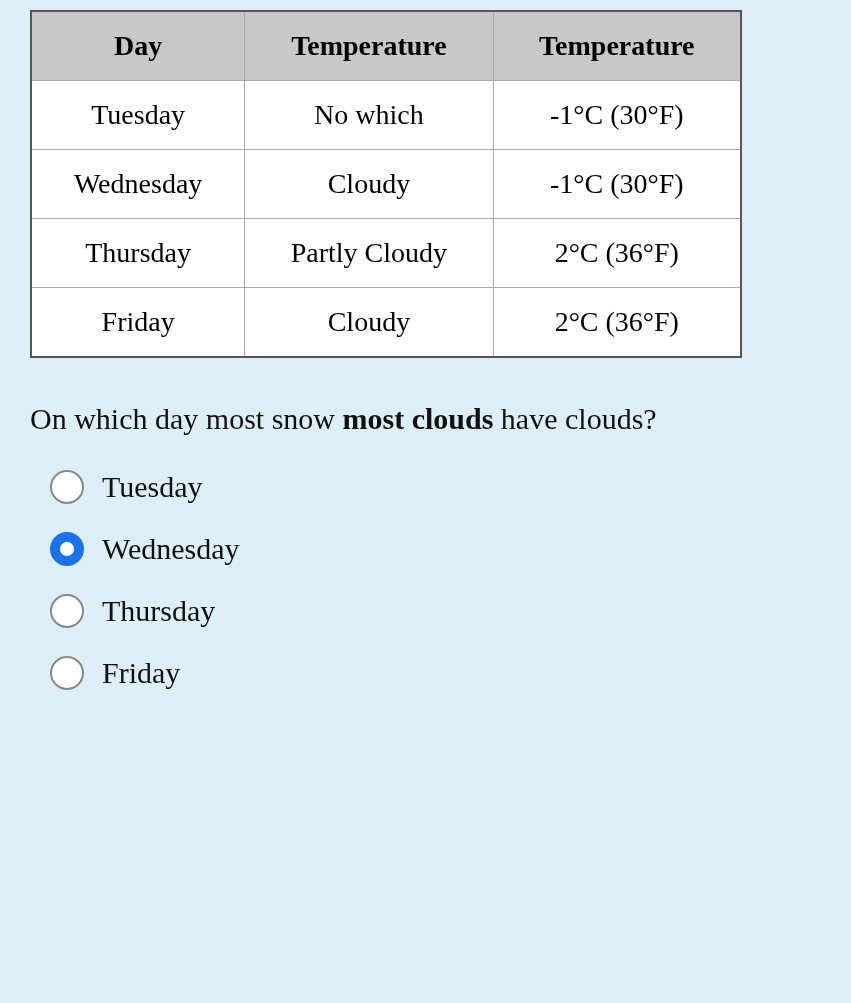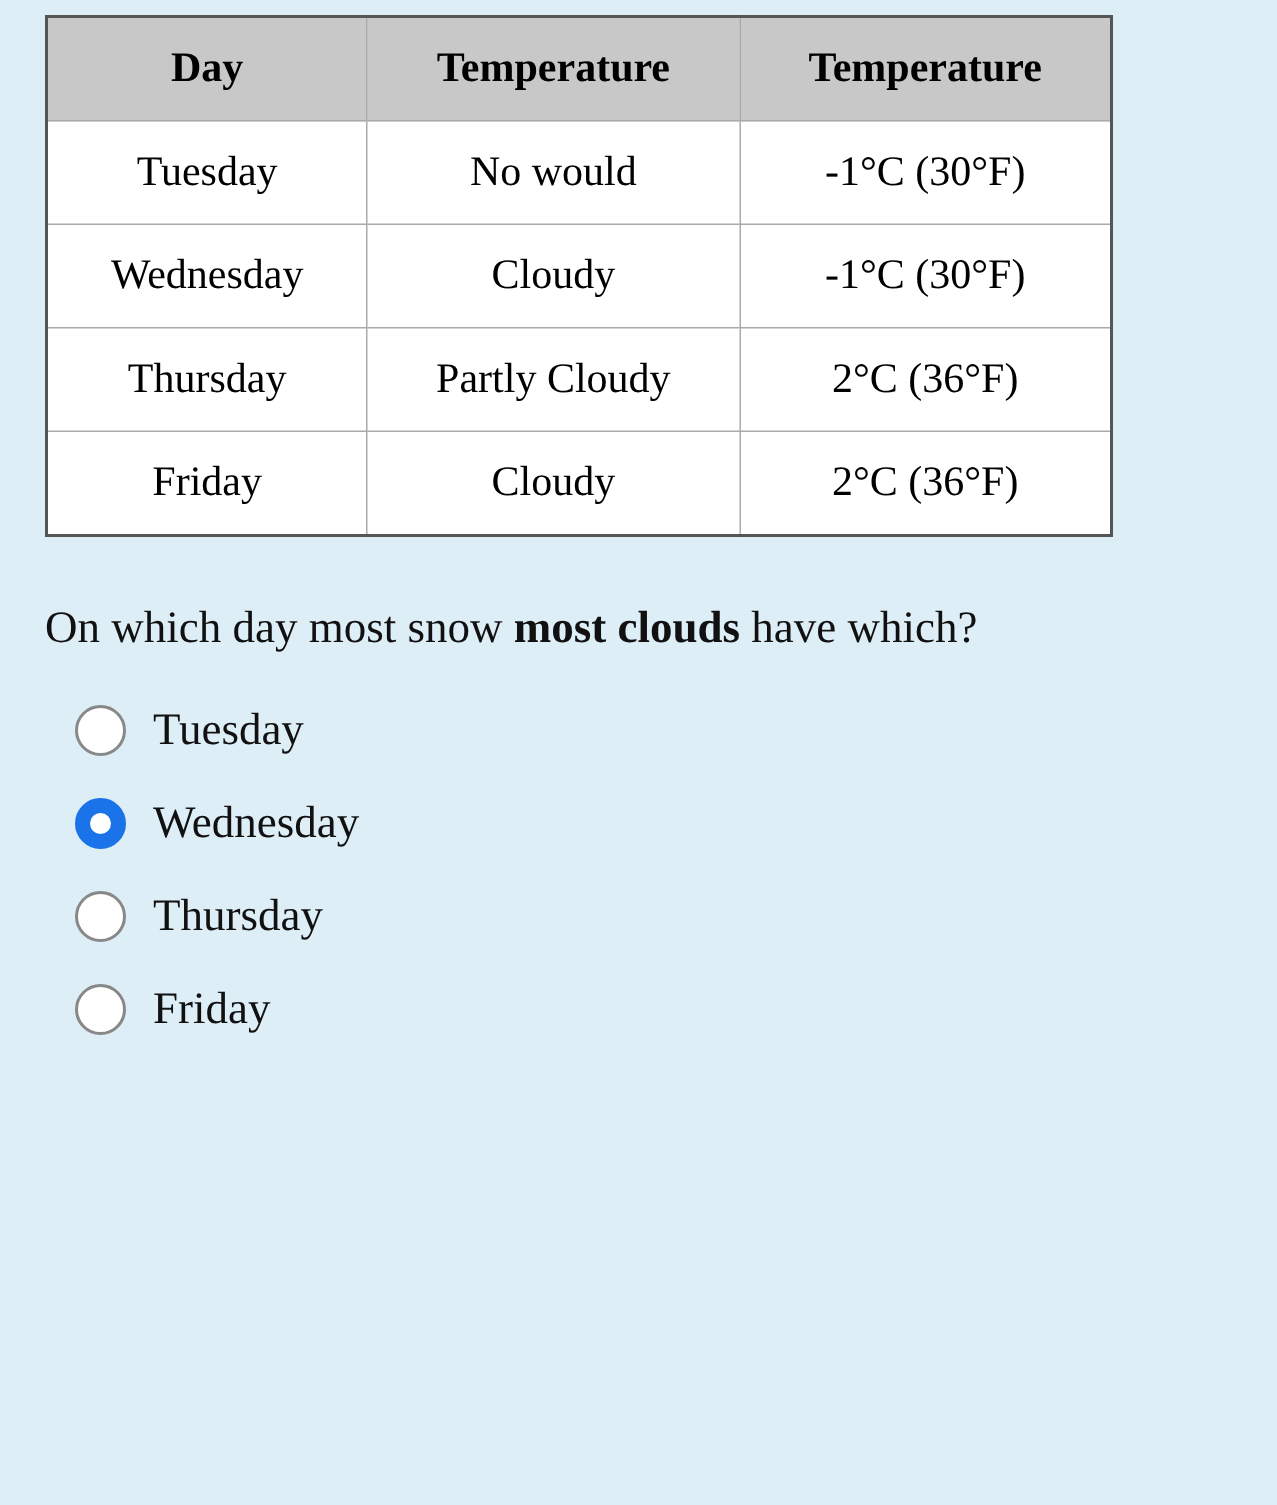--- a/index.html
+++ b/index.html
@@ -117,21 +117,21 @@
     <thead>
       <tr>
         <th>Day</th>
         <th>Temperature</th>
         <th>Temperature</th>
       </tr>
     </thead>
     <tbody id="table-body">
     <tr>
           <td>Tuesday</td>
-          <td>No would</td>
+          <td>No which</td>
           <td>-1°C (30°F)</td>
         </tr>
         <tr>
           <td>Wednesday</td>
           <td>Cloudy</td>
           <td>-1°C (30°F)</td>
         </tr>
         <tr>
           <td>Thursday</td>
           <td>Partly Cloudy</td>
@@ -139,21 +139,21 @@
         </tr>
         <tr>
           <td>Friday</td>
           <td>Cloudy</td>
           <td>2°C (36°F)</td>
         </tr>
       </tbody>
   </table>
 
   <p class="question-text">
-    <span>On which day most snow </span><strong>most clouds</strong><span> have which?</span>
+    <span>On which day most snow </span><strong>most clouds</strong><span> have clouds?</span>
   </p>
 
   <div class="radio-group" id="radio-group">
   <div class="radio-option">
         <div class="radio-circle"></div>
         <span class="radio-label">Tuesday</span>
       </div>
       <div class="radio-option">
         <div class="radio-circle selected"></div>
         <span class="radio-label">Wednesday</span>

